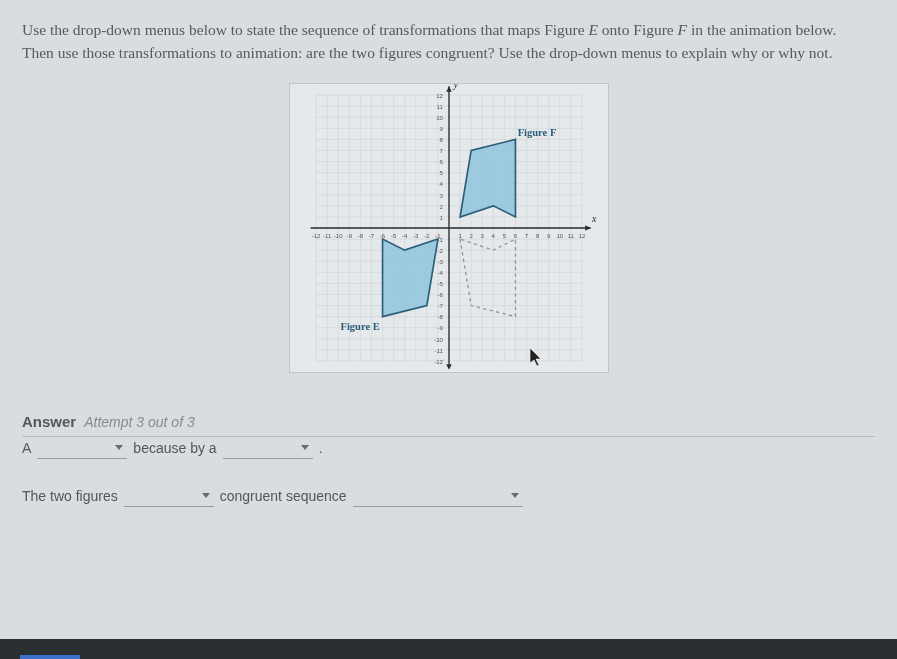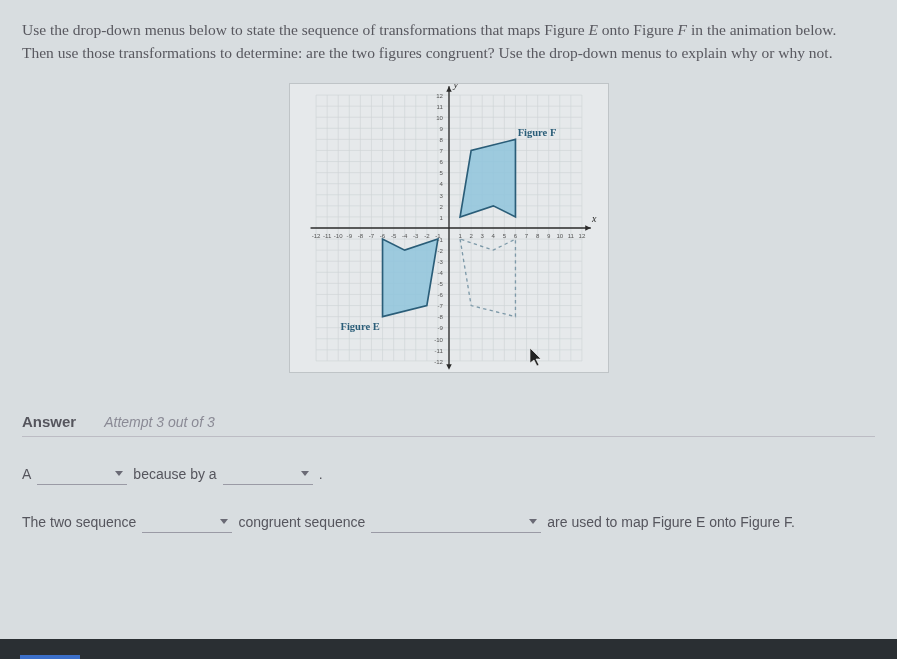--- a/index.html
+++ b/index.html
@@ -28,24 +28,23 @@
       background: #e6e9eb;
       border: 1px solid #bfc4c7;
     }
     .answer-section {
       padding: 0 22px;
       font-family: Arial, Helvetica, sans-serif;
     }
     .answer-header {
       display: flex;
       align-items: baseline;
-      gap: 28px;
+      gap: 8px;
       border-bottom: 1px solid #bcbcc4;
       padding-bottom: 6px;
-      margin-bottom: 26px;
     }
     .answer-label { font-weight: bold; color: #55555d; font-size: 15px; }
     .attempt-label { font-size: 14px; color: #8a8a95; font-style: italic; }
     .answer-row {
       display: flex;
       align-items: center;
       gap: 6px;
       font-size: 14px;
       color: #55555d;
       margin-bottom: 26px;
@@ -87,21 +86,21 @@
       width: 60px; height: 4px;
       background: #3b6fc9;
     }
   </style>
 </head>
 <body>
 
 <div class="question-text">
   <span>Use the drop-down menus below to state the sequence of transformations that maps Figure </span><span class="math-var">E</span><span> onto Figure </span><span class="math-var">F</span><span> in the animation below.</span>
   <br>
-  <span>Then use those transformations to determine: are the two figures congruent? Use the drop-down menus to explain why or why not.</span>
+  <span>Then use those transformations to animation: are the two figures congruent? Use the drop-down menus to explain why or why not.</span>
 </div>
 
 <div class="graph-area">
   <svg class="graph-svg" width="320" height="290" viewBox="-13 -13 26 26">
 
     <g stroke="#cfd4d7" stroke-width="0.05">
       
     </g>
     <g id="gridlines">
         <line x1="-12" x2="-12" y1="-12" y2="12" stroke="#cfd4d7" stroke-width="0.06"></line>
@@ -237,31 +236,28 @@
         <span class="chevron"></span>
       </span>
     <span>because by a</span>
     <span class="dropdown">
         <span class="chevron"></span>
       </span>
     <span>.</span>
   </div>
 
   <div class="answer-row">
-    <span>The two sequence</span>
+    <span>The two figures</span>
     <span class="dropdown">
         <span class="chevron"></span>
       </span>
     <span>congruent sequence</span>
     <span class="dropdown wide">
         <span class="chevron"></span>
       </span>
-    <span>
-      <span>are used to map Figure </span><span class="math-var">E</span><span> onto Figure </span><span class="math-var">F</span><span>.</span>
-    </span>
   </div>
 </div>
 
 <svg class="cursor-arrow" width="16" height="20" viewBox="0 0 16 20">
   <path d="M0,0 L0,15 L4,12 L7,18 L9,17 L6,11 L11,11 Z" fill="#222" stroke="#fff" stroke-width="0.6"></path>
 </svg>
 
 <div class="bottom-bar"></div>
 <div class="progress-hint"></div>
 

